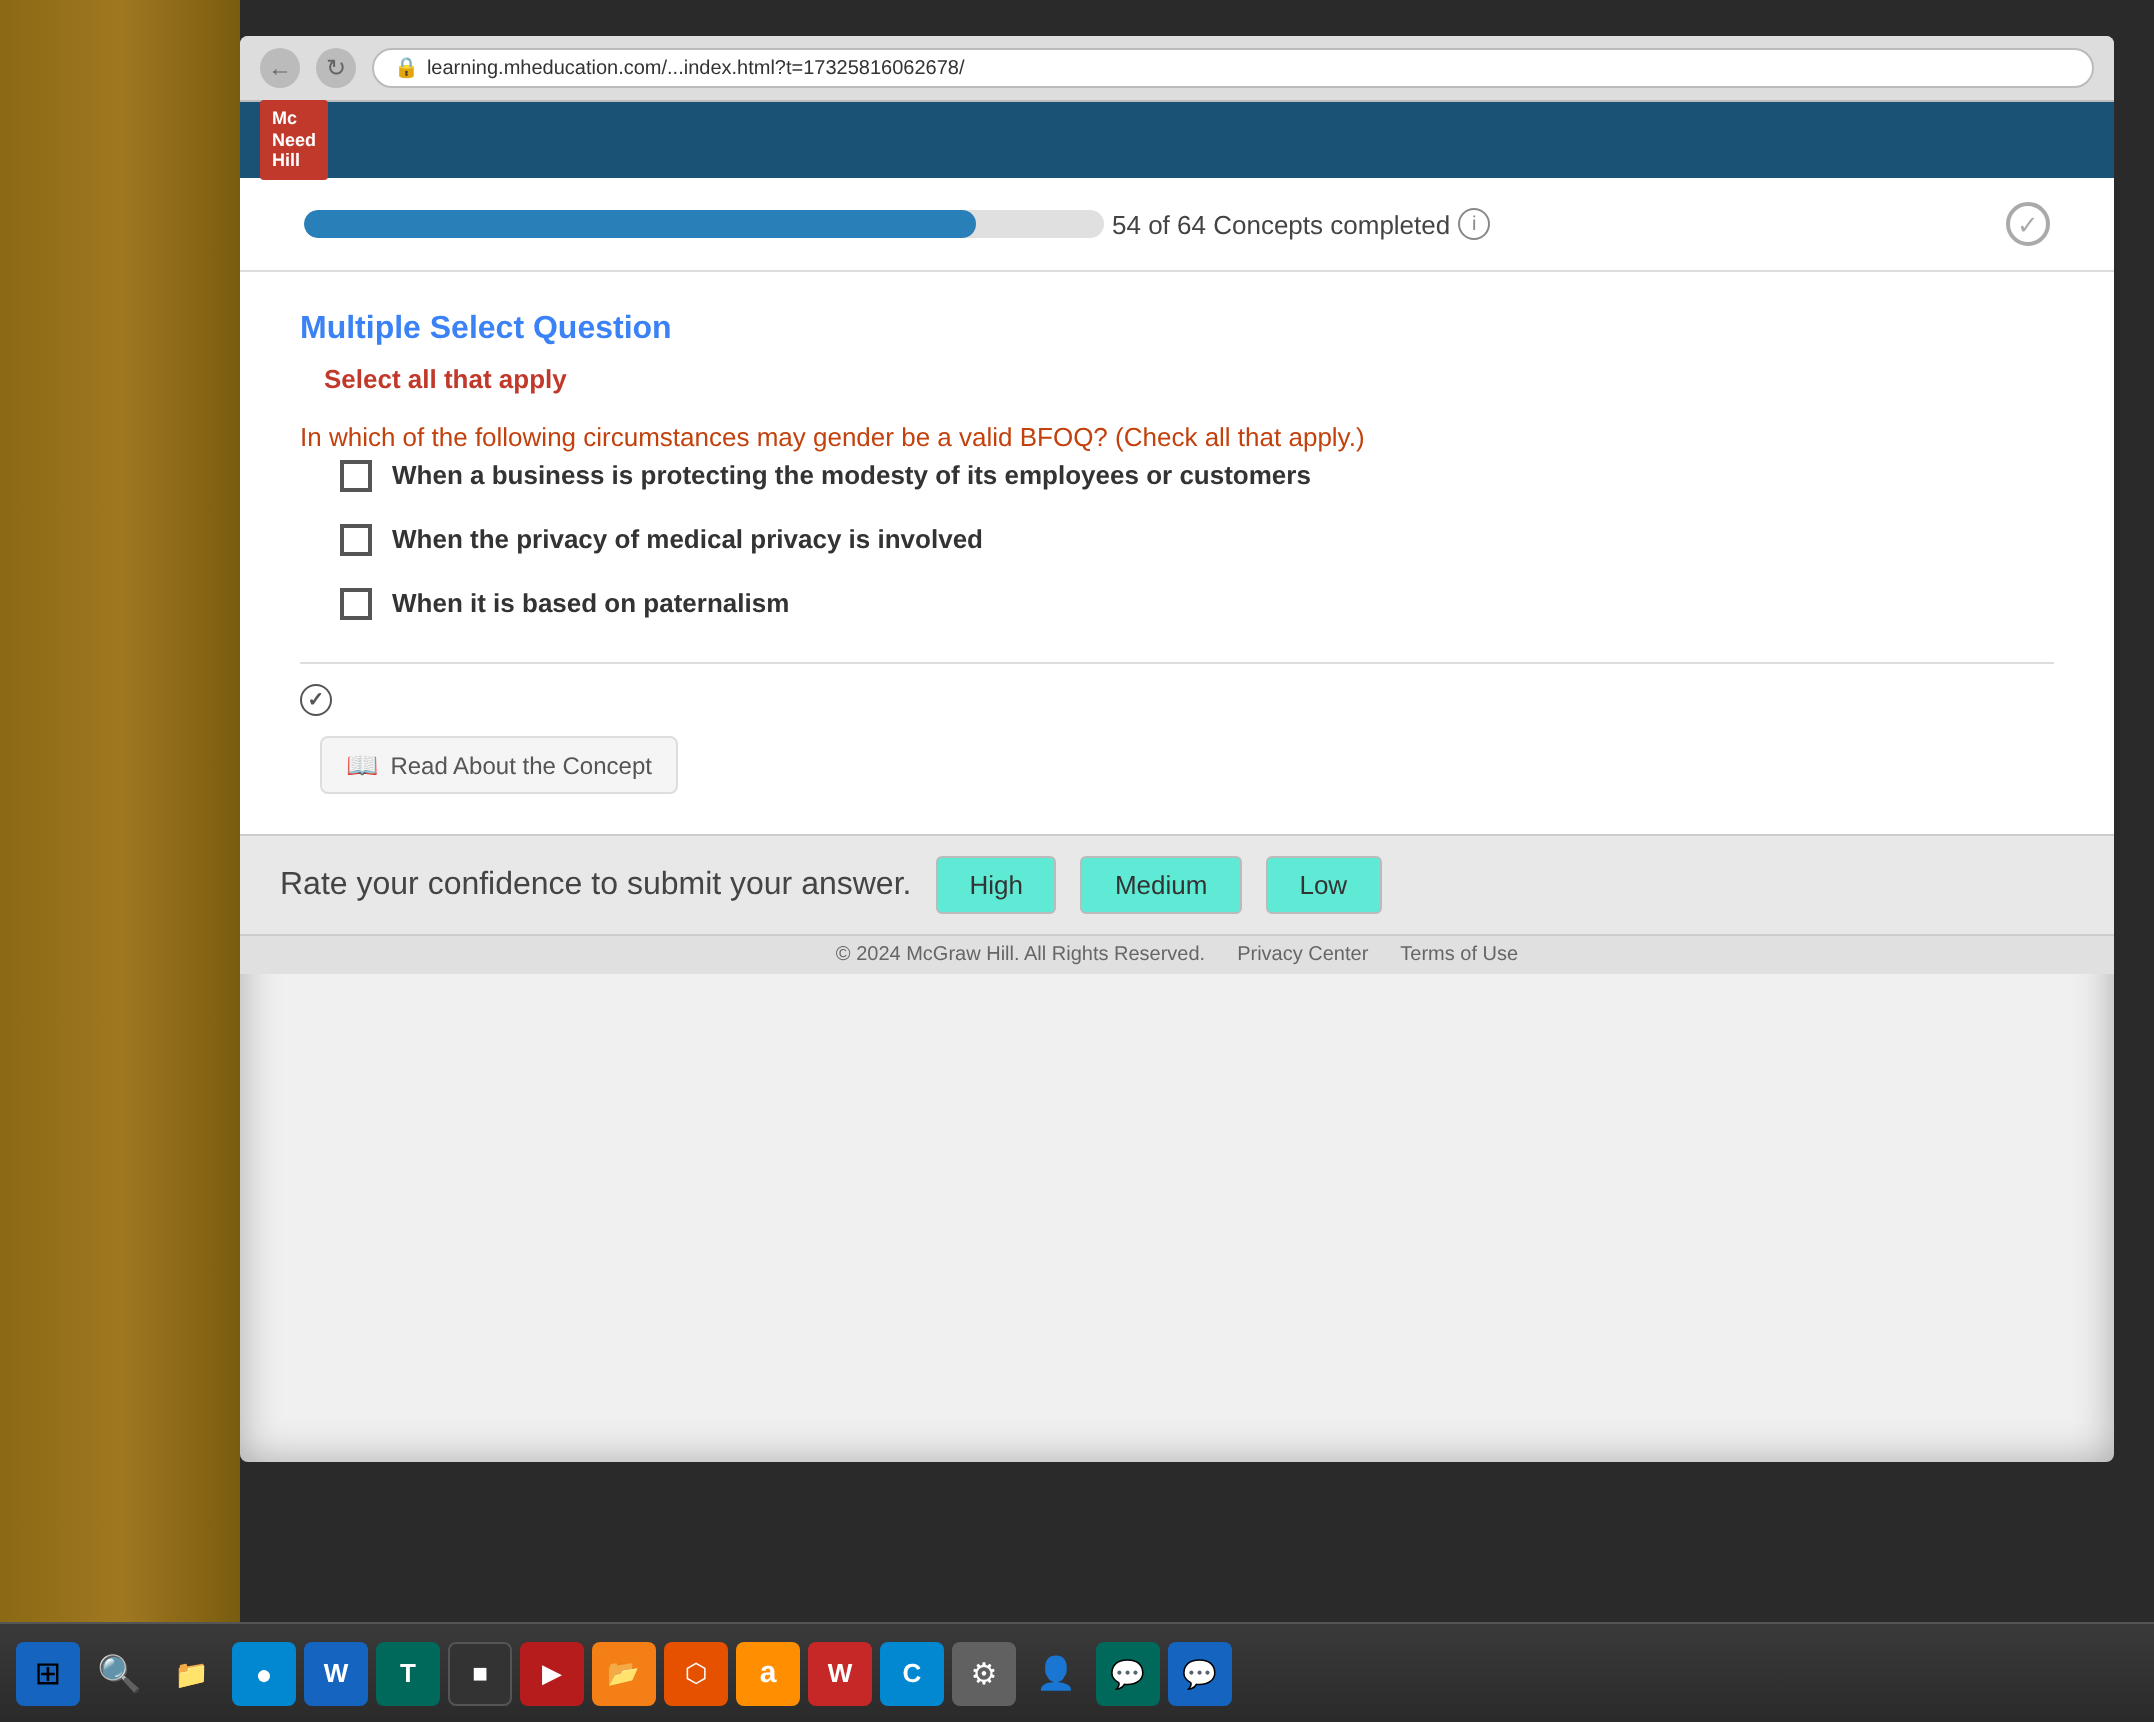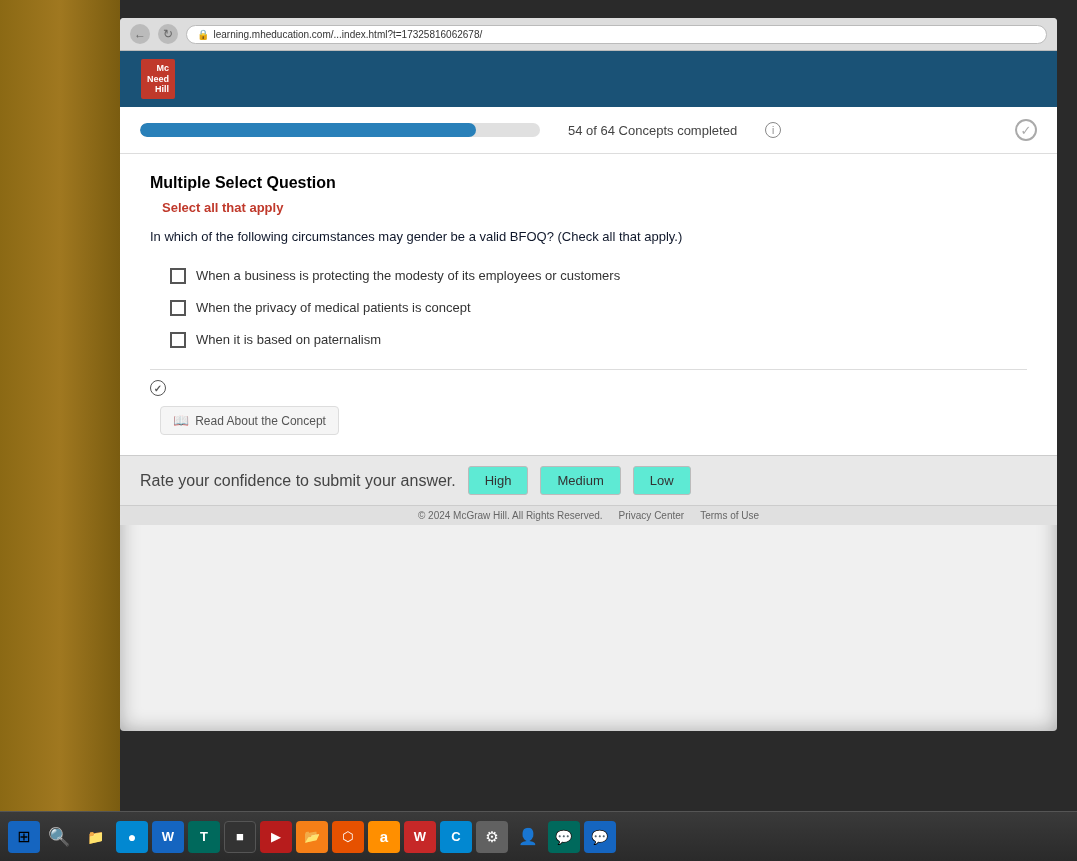--- a/index.html
+++ b/index.html
@@ -62,45 +62,44 @@
     }
 
     .lock-icon {
       color: #666;
       font-size: 10px;
     }
 
     
     .top-blue-bar {
       background: #1a5276;
-      height: 56px;
-      display: flex;
-      align-items: center;
-      padding: 0 21px;
-      text-align: right;
+      height: 38px;
+      display: flex;
+      align-items: center;
+      padding: 0 10px;
     }
 
     .mcgraw-logo {
       background: #c0392b;
       color: white;
       font-size: 9px;
       font-weight: bold;
       padding: 4px 6px;
       border-radius: 2px;
       line-height: 1.2;
     }
 
     
     .progress-section {
       background: white;
-      padding: 12px 20px;
+      padding: 12px 32px;
       border-bottom: 1px solid #ddd;
       display: flex;
       align-items: center;
-      gap: 28px;
+      gap: 4px;
     }
 
     .progress-bar-container {
       flex: 1;
       max-width: 400px;
       height: 14px;
       background: #e0e0e0;
       border-radius: 7px;
       overflow: hidden;
     }
@@ -139,43 +138,43 @@
       display: flex;
       align-items: center;
       justify-content: center;
       font-size: 13px;
       color: #aaa;
     }
 
     .question-type {
       font-size: 16px;
       font-weight: bold;
-      color: #000000;
+      color: #3b82f6;
       margin-bottom: 8px;
     }
 
     .question-instruction {
       font-size: 13px;
       font-weight: bold;
       color: #c0392b;
       margin-bottom: 12px;
       margin-left: 12px;
     }
 
     .question-text {
       font-size: 13px;
-      color: #0f172a;
-      margin-bottom: 20px;
+      color: #c2410c;
       line-height: 1.5;
     }
 
     
     .options-container {
       margin-left: 20px;
       margin-bottom: 20px;
+      font-weight: bold;
     }
 
     .option-item {
       display: flex;
       align-items: flex-start;
       gap: 10px;
       margin-bottom: 14px;
       cursor: pointer;
     }
 
@@ -376,21 +375,21 @@
 
     <div class="options-container">
 
       <div class="option-item">
         <div class="checkbox"></div>
         <span class="option-label">When a business is protecting the modesty of its employees or customers</span>
       </div>
 
       <div class="option-item">
         <div class="checkbox"></div>
-        <span class="option-label">When the privacy of medical patients is concept</span>
+        <span class="option-label">When the privacy of medical privacy is involved</span>
       </div>
 
       <div class="option-item">
         <div class="checkbox"></div>
         <span class="option-label">When it is based on paternalism</span>
       </div>
 
     </div>
 
     <div class="help-section">

